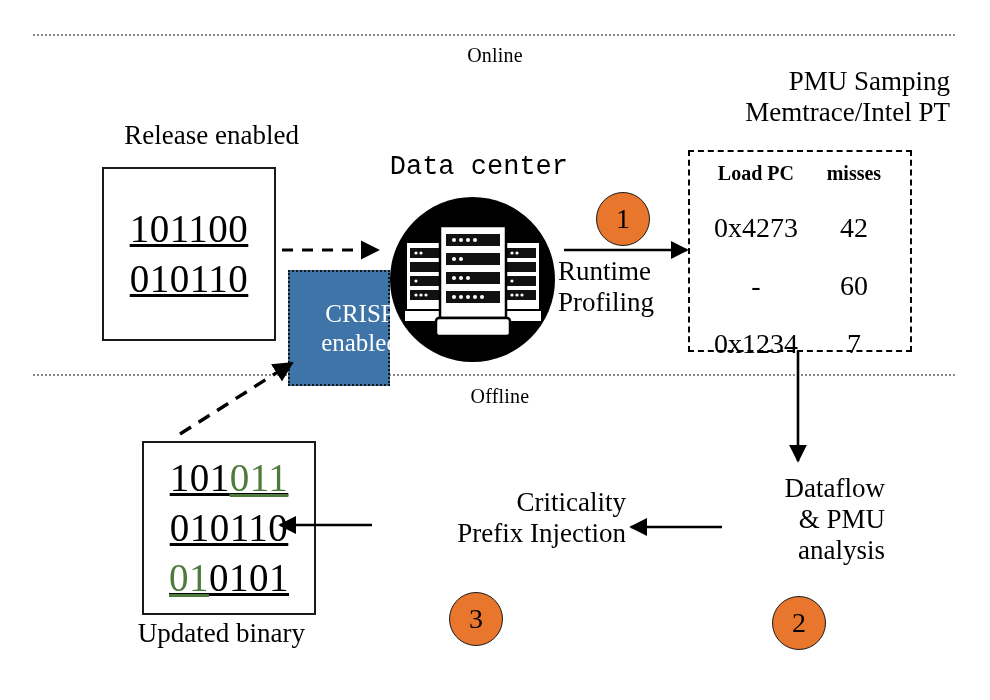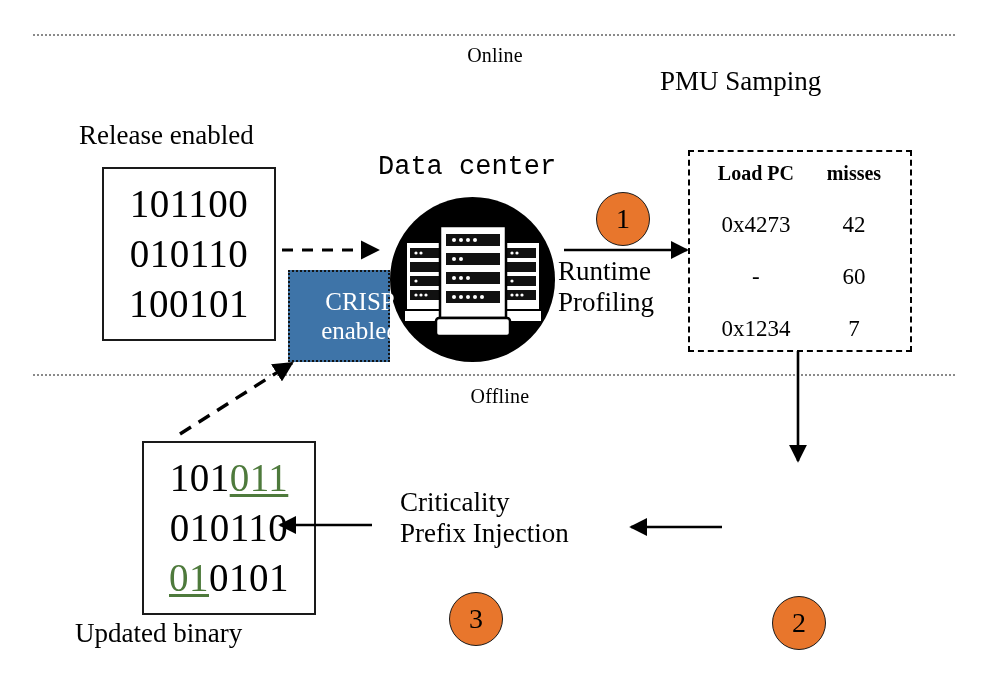--- a/index.html
+++ b/index.html
@@ -28,41 +28,42 @@
   .phase-label {
     font-size: 20px;
     text-align: center;
     white-space: nowrap;
     letter-spacing: .2px;
   }
 
   
   .caption {
     font-size: 27px;
-    text-align: left;
+    text-align: right;
     line-height: 1.14;
     white-space: nowrap;
   }
   .caption.multi { white-space: normal; }
 
   
   .bin-box {
     border: 2px solid #1a1a1a;
     background: #ffffff;
     box-sizing: border-box;
     display: flex;
     flex-direction: column;
     align-items: center;
     justify-content: center;
   }
   .bin-line {
     font-size: 39px;
     line-height: 1.28;
     letter-spacing: .5px;
     white-space: pre;
+    text-decoration: underline;
   }
   .hl {
     color: #4e7a3c;
     text-decoration: underline;
     text-decoration-thickness: 2.5px;
     text-underline-offset: 3px;
   }
 
   
   .pmu-table {
@@ -76,21 +77,21 @@
     width: 100%;
   }
   .pmu-table th {
     font-size: 20px;
     font-weight: bold;
     padding: 2px 6px 14px 6px;
     text-align: center;
     white-space: nowrap;
   }
   .pmu-table td {
-    font-size: 23px;
+    font-size: 28px;
     padding: 13px 6px;
     text-align: center;
     white-space: nowrap;
   }
   .pmu-table th.c-pc, .pmu-table td.c-pc { width: 55%; }
 
   
   .dc-circle {
     background: #000000;
     border-radius: 50%;
@@ -139,21 +140,20 @@
   <div class="abs divider" style="left:33px; top:374px; width:922px;"></div>
 
   <div class="abs phase-label" style="left:395px; top:44px; width:200px;">Online</div>
   <div class="abs phase-label" style="left:400px; top:385px; width:200px;text-align:center;">Offline</div>
 
   <div class="abs caption" style="left:79px; top:120px; width:220px;">Release enabled</div>
 
   <div class="abs bin-box" style="left:102px; top:167px; width:174px; height:174px;">
     <div class="bin-line"><span>101100</span><span class="hl"></span><span></span></div>
     <div class="bin-line"><span>010110</span><span class="hl"></span><span></span></div>
-    <div class="bin-line"><span>100101</span><span class="hl"></span><span></span></div>
   </div>
 
   <div class="abs caption" style="left:378px; top:152px; width:190px;font-family:Liberation Mono, monospace;">Data center</div>
 
   <div class="abs dc-circle" style="left:390px; top:197px; width:165px; height:165px;"></div>
 
   <div class="abs" style="left:404px; top:214px; width:138px; height:130px;">
     <svg viewBox="0 0 138 130" width="138" height="130">
 
       <rect x="2" y="28" width="38" height="68" fill="#ffffff" stroke="#000" stroke-width="2"></rect>
@@ -198,32 +198,33 @@
         <circle cx="64" cy="64" r="2" fill="#fff"></circle>
       <circle cx="50" cy="83" r="2" fill="#fff"></circle>
         <circle cx="57" cy="83" r="2" fill="#fff"></circle>
         <circle cx="64" cy="83" r="2" fill="#fff"></circle>
         <circle cx="71" cy="83" r="2" fill="#fff"></circle>
         <circle cx="78" cy="83" r="2" fill="#fff"></circle>
       <rect x="32" y="104" width="74" height="18" rx="3" fill="#ffffff" stroke="#000" stroke-width="2.5"></rect>
     </svg>
   </div>
 
-  <div class="abs crisp-box" style="left:288px; top:270px; width:102px; height:92px;padding-left:42px;">
+  <div class="abs crisp-box" style="left:288px; top:270px; width:102px; height:116px;padding-left:42px;">
     <div>CRISP</div>
     <div>enabled</div>
   </div>
 
   <div class="abs caption multi" style="left:558px; top:256px; width:140px; text-align:left;">
     <div>Runtime</div>
     <div>Profiling</div>
   </div>
 
   <div class="abs caption multi" style="left:660px; top:66px; width:290px;">
     <div>PMU Samping</div>
+    <div>Memtrace/Intel PT</div>
   </div>
 
   <div class="abs pmu-table" style="left:688px; top:150px; width:224px; height:202px;">
     <table>
       <thead>
         <tr>
           <th class="c-pc">Load PC</th>
           <th>misses</th>
         </tr>
       </thead>
@@ -237,20 +238,25 @@
           <td>60</td>
         </tr>
         <tr>
           <td class="c-pc">0x1234</td>
           <td>7</td>
         </tr>
       </tbody>
     </table>
   </div>
 
+  <div class="abs caption multi" style="left:713px; top:473px; width:172px;">
+    <div>Dataflow</div>
+    <div>&amp; PMU</div>
+    <div>analysis</div>
+  </div>
 
   <div class="abs caption multi" style="left:400px; top:487px; width:226px;">
     <div>Criticality</div>
     <div>Prefix Injection</div>
   </div>
 
   <div class="abs bin-box" style="left:102px; top:441px; width:174px; height:174px;margin-left:40px;">
     <div class="bin-line"><span>101</span><span class="hl">011</span><span></span></div>
     <div class="bin-line"><span>010110</span><span class="hl"></span><span></span></div>
     <div class="bin-line"><span></span><span class="hl">01</span><span>0101</span></div>

